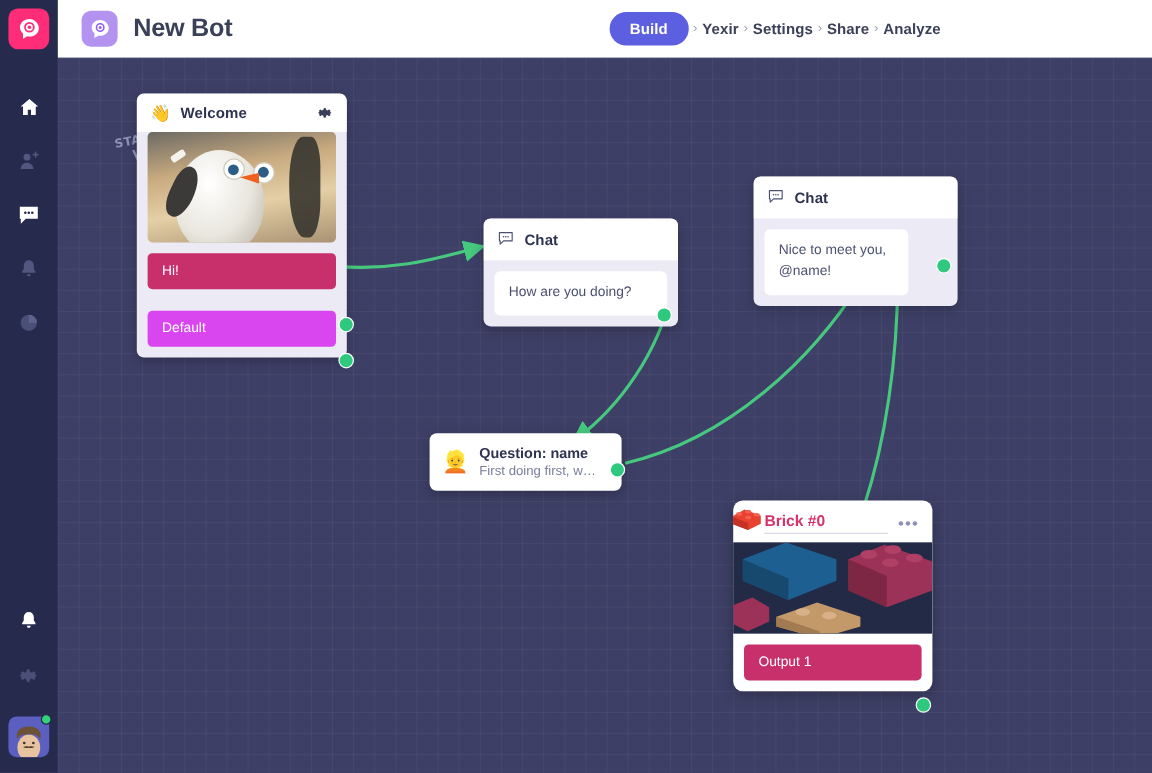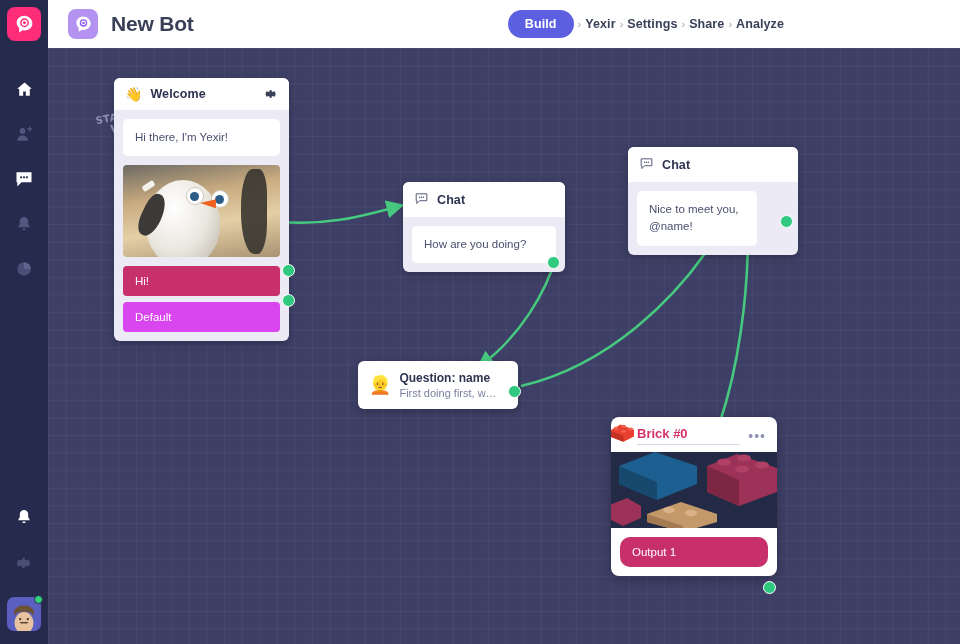--- a/index.html
+++ b/index.html
@@ -168,21 +168,21 @@
     display: flex; align-items: center; justify-content: center;
   }
   .eye::after { content:""; width: 9px; height: 9px; border-radius: 50%; background: #2c5d86; }
   .eye.l { left: 40%; } .eye.r { left: 56%; top: 27%; }
   .beak {
     position: absolute; left: 49%; top: 37%;
     width: 16px; height: 9px; background: #f0601f;
     clip-path: polygon(0 42%, 100% 0, 100% 100%);
   }
   .opt {
-    margin: 0 9px 6px 9px; border-radius: 4px;
+    margin: 0 9px 18px 9px; border-radius: 4px;
     padding: 9px 12px; font-size: 11.5px; color: #fff;
     position: relative; cursor: pointer;
   }
   .opt.primary { background: #c8306b; margin-top: 9px; }
   .opt.secondary { background: #d946ef; margin-bottom: 9px; }
 
   
   #chat1 { left: 355px; top: 134px; width: 162px; }
   #chat2 { left: 580px; top: 99px; width: 170px; }
 
@@ -206,21 +206,21 @@
   .brick-head { display: flex; align-items: center; padding: 9px 11px 7px 11px; position: relative; }
   .brick-name {
     font-size: 13px; font-weight: bold; color: #d63369;
     border-bottom: 1px solid #d6d8e6; padding-bottom: 3px;
     flex: 1; margin-left: 15px; margin-right: 8px;
   }
   .dots { color: #8f93b5; font-size: 14px; letter-spacing: 1px; cursor: pointer; line-height: 1; }
   .brick-img { height: 76px; background: #222a45; position: relative; overflow: hidden; }
   .brick-foot { padding: 9px; }
   .out-btn {
-    background: #c8306b; border-radius: 10px;
+    background: #c8306b; border-radius: 4px;
     padding: 9px 12px; font-size: 11.5px; color: #fff;
     position: relative; cursor: pointer;
   }
 </style>
 </head>
 <body>
 
 <div id="app">
 
   <div class="rail">
@@ -348,21 +348,20 @@
       <div class="card">
         <div class="card-head">
           <span class="emoji">👋</span>
           <span class="title">Welcome</span>
           <span class="head-act">
             <svg width="14" height="14" viewBox="0 0 24 24">
               <path d="M12 8.3a3.7 3.7 0 1 0 0 7.4 3.7 3.7 0 0 0 0-7.4zm9 3.7-2-1.2.4-2.3-2.2-1.3-1.8 1.5-2.1-.9L12.6 5h-2.5L9.4 7.8l-2.1.9L5.5 7.2 3.3 8.5l.4 2.3-2 1.2 2 1.2-.4 2.3 2.2 1.3 1.8-1.5 2.1.9.7 2.8h2.5l.7-2.8 2.1-.9 1.8 1.5 2.2-1.3-.4-2.3z" fill="#3b4059"></path>
             </svg>
           </span>
         </div>
-        <div class="bubble">Hi there, I'm Yexir!</div>
         <div class="gif">
           <div class="peng-dark"></div>
           <div class="peng-body"></div>
           <div class="peng-wing"></div>
           <div class="peng-stick"></div>
           <div class="eye l"></div>
           <div class="eye r"></div>
           <div class="beak"></div>
         </div>
         <div class="opt primary">

